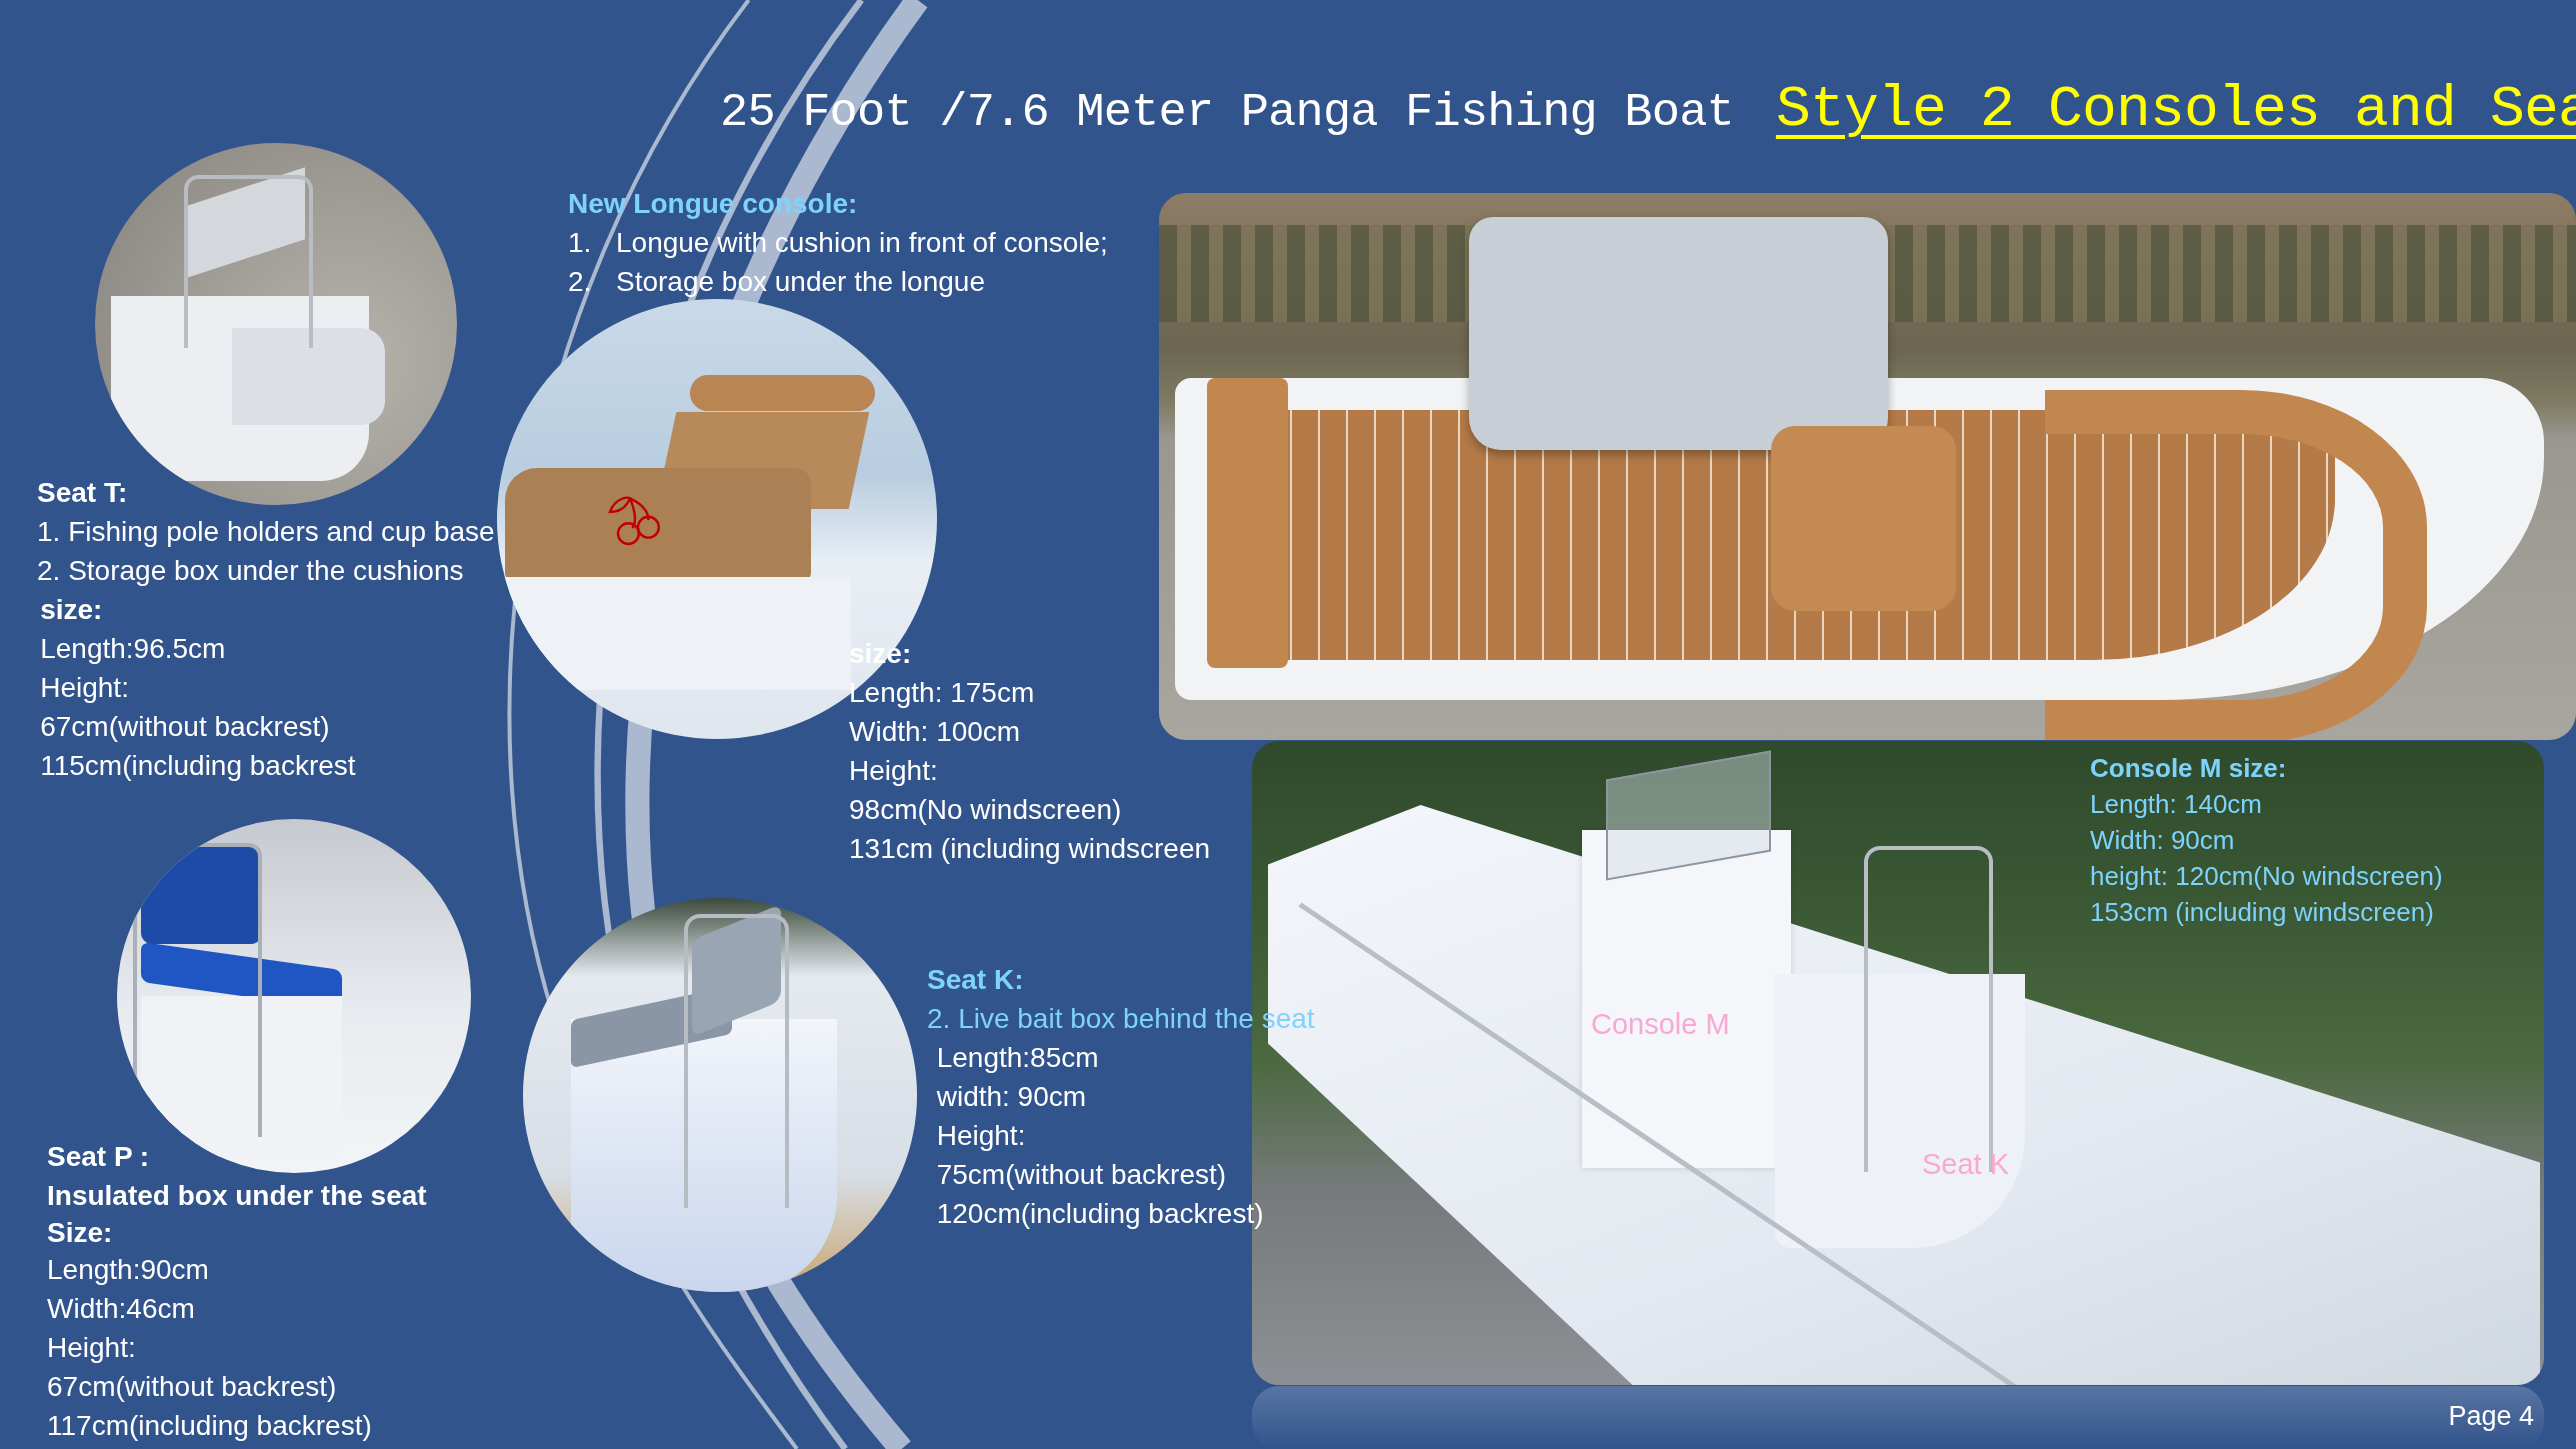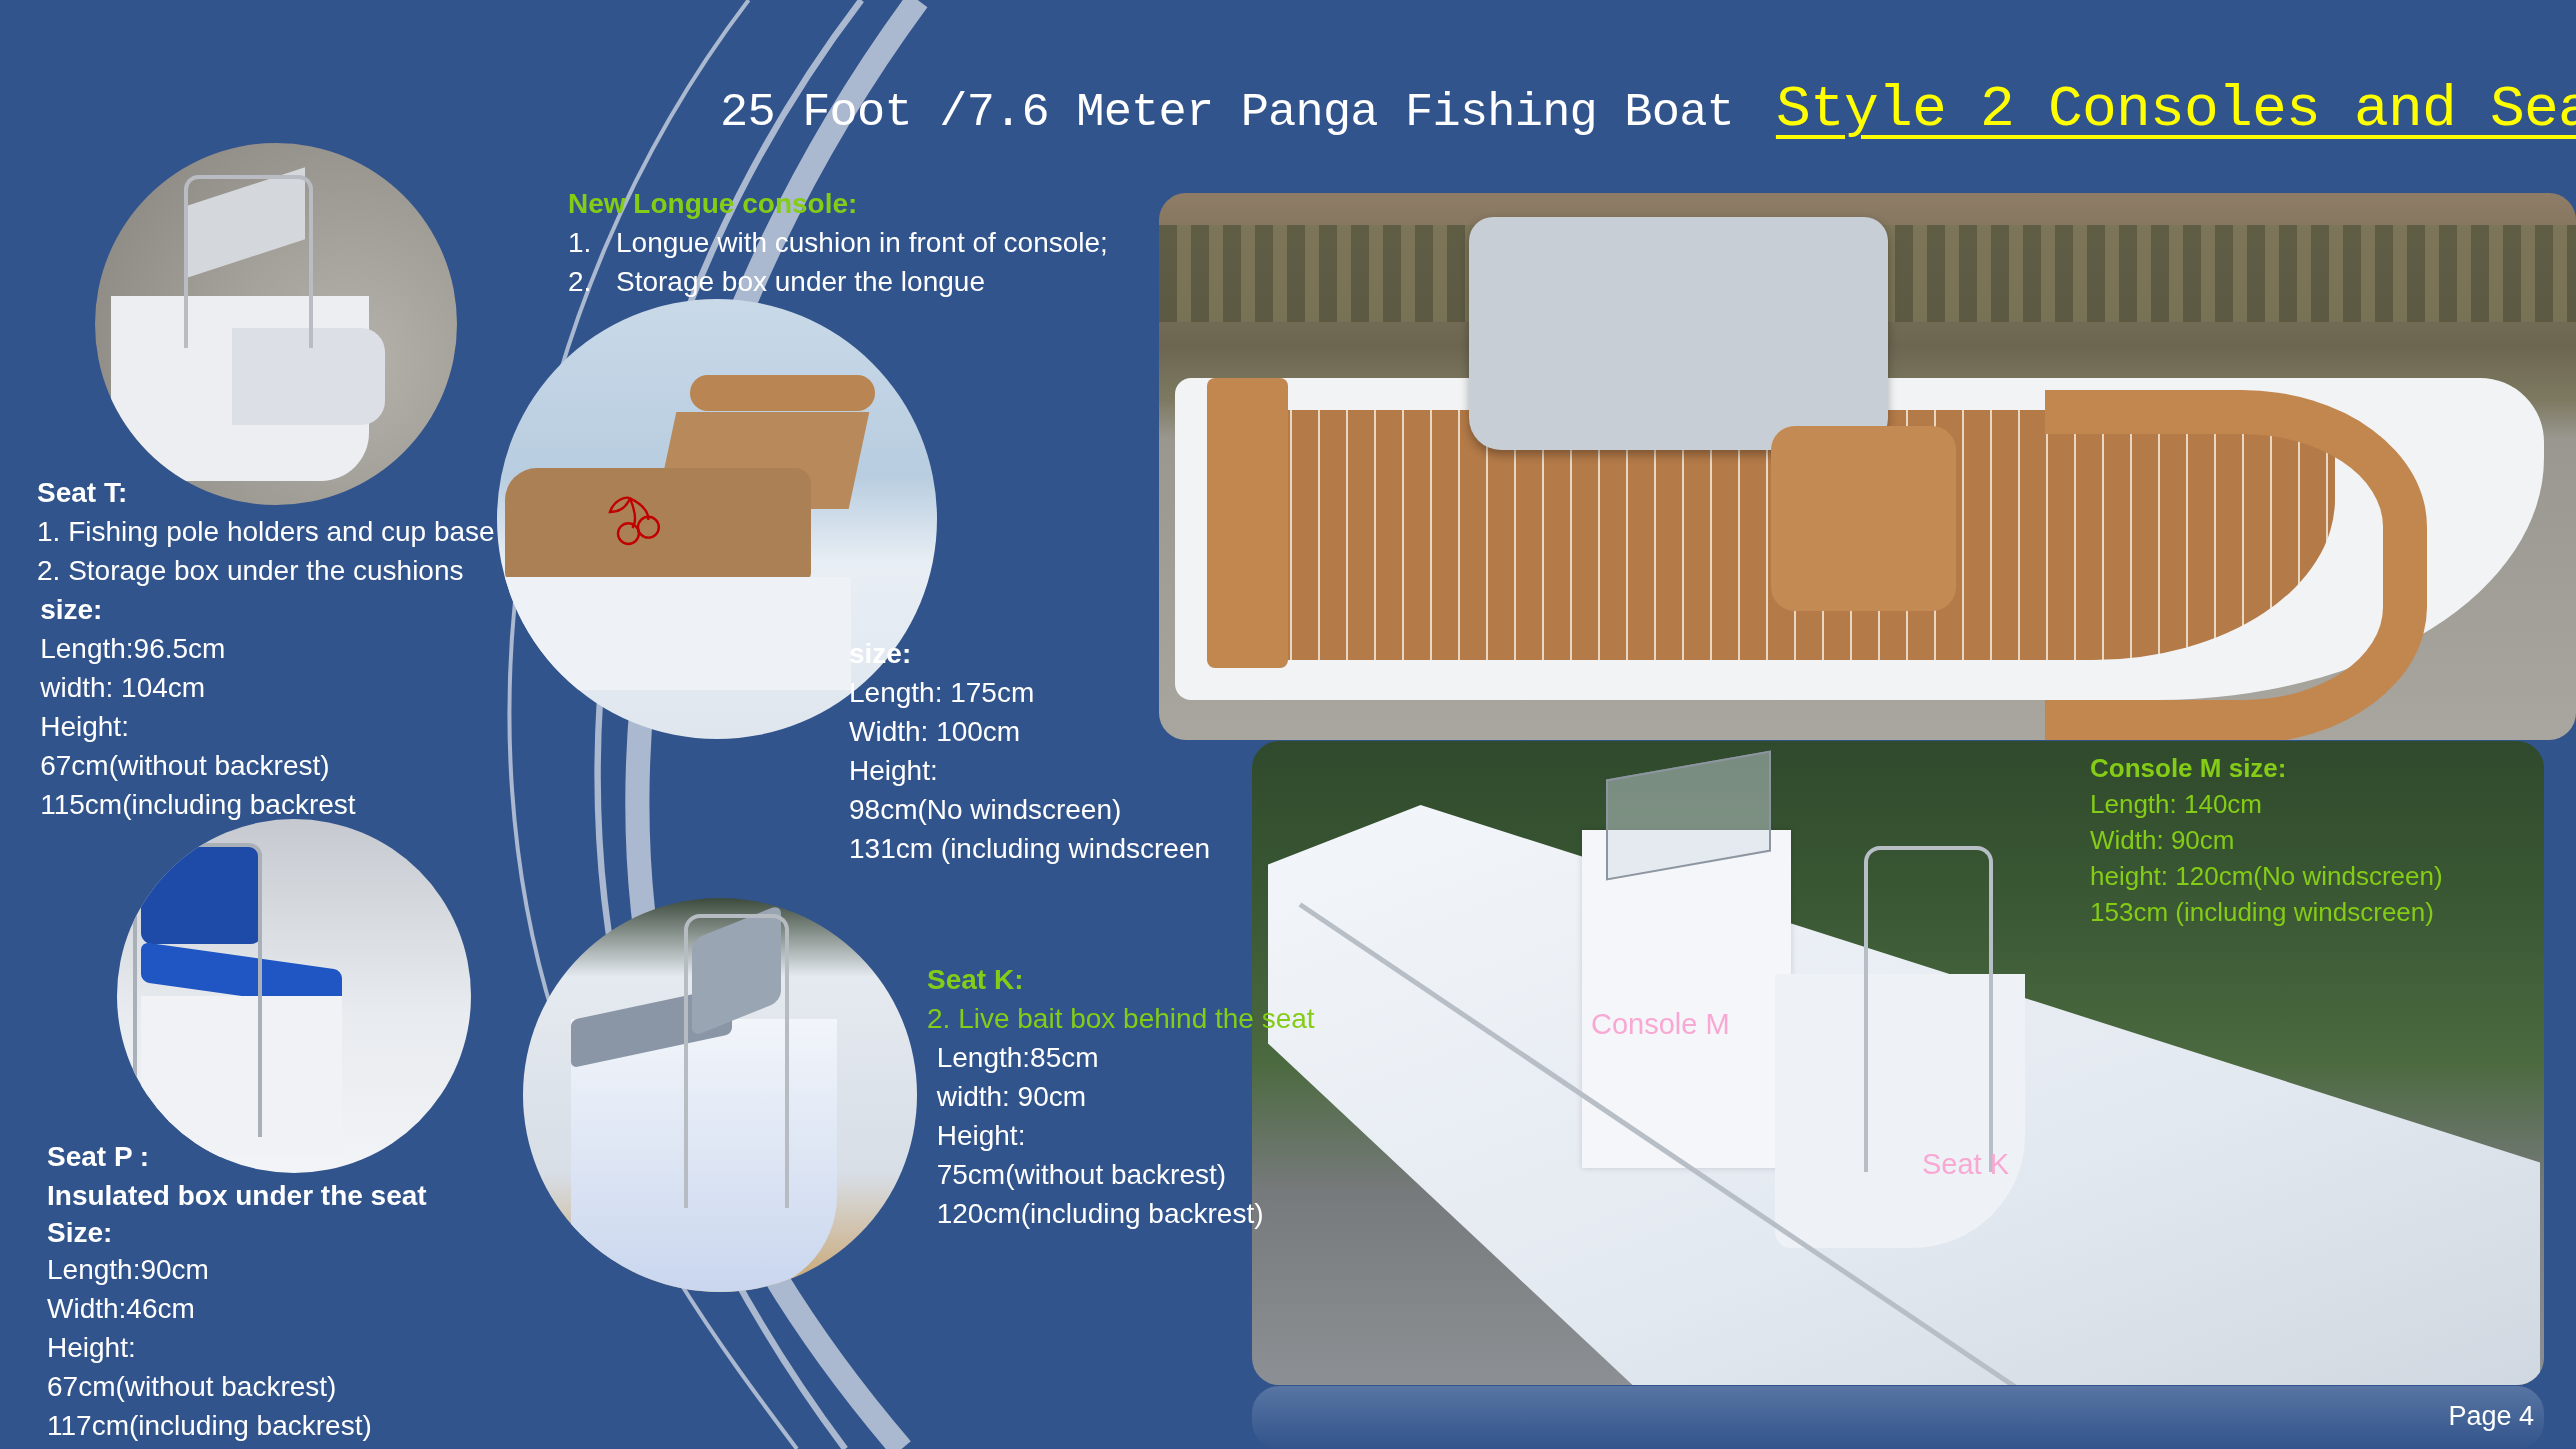--- a/index.html
+++ b/index.html
@@ -17,21 +17,21 @@
       font-family: Liberation Mono, monospace;
     }
     .title .main { color: #ffffff; }
     .title .sub {
       color: #ffff00; font-size: 58px; margin-left: 14.5px;
       text-decoration: underline; text-decoration-thickness: 4px; text-underline-offset: 9.7px;
     }
 
     .txt { position: absolute; white-space: nowrap; font-size: 28px; line-height: 39px; }
     .txt .h { font-weight: bold; }
-    .yellow { color: #84cc16; }
+    .yellow { color: #7dd3fc; }
 
     .circle {
       position: absolute; border-radius: 50%; overflow: hidden;
     }
     .photo {
       position: absolute; overflow: hidden; border-radius: 27px;
     }
     .reflect { position: absolute; border-radius: 27px; opacity: 0.25; }
 
     .label-blue { position: absolute; color: #f9a8d4; font-size: 29px; white-space: nowrap; }
@@ -59,21 +59,20 @@
   <div style="position:absolute; left:89px; top:32px; width:121px; height:169px; border:4px solid #b9bcc2; border-bottom:none; border-radius:14.5px 14.5px 0 0;"></div>
 </div>
 
 <div class="txt" style="left:37px; top:473px;">
   <div class="h">Seat T:</div>
   <div>1. Fishing pole holders and cup base</div>
   <div>2. Storage box under the cushions</div>
   <div style="padding-left:3.2px;">
     <div class="h">size:</div>
     <div>Length:96.5cm</div>
-    <div>width: 104cm</div>
     <div>Height:</div>
     <div>67cm(without backrest)</div>
     <div>115cm(including backrest</div>
   </div>
 </div>
 
 <div class="txt" style="left:568px; top:184px;">
   <div class="h yellow">New Longue console:</div>
   <div>
     <span style="display:inline-block; width:48px;">1.</span><span>Longue with cushion in front of console;</span>

